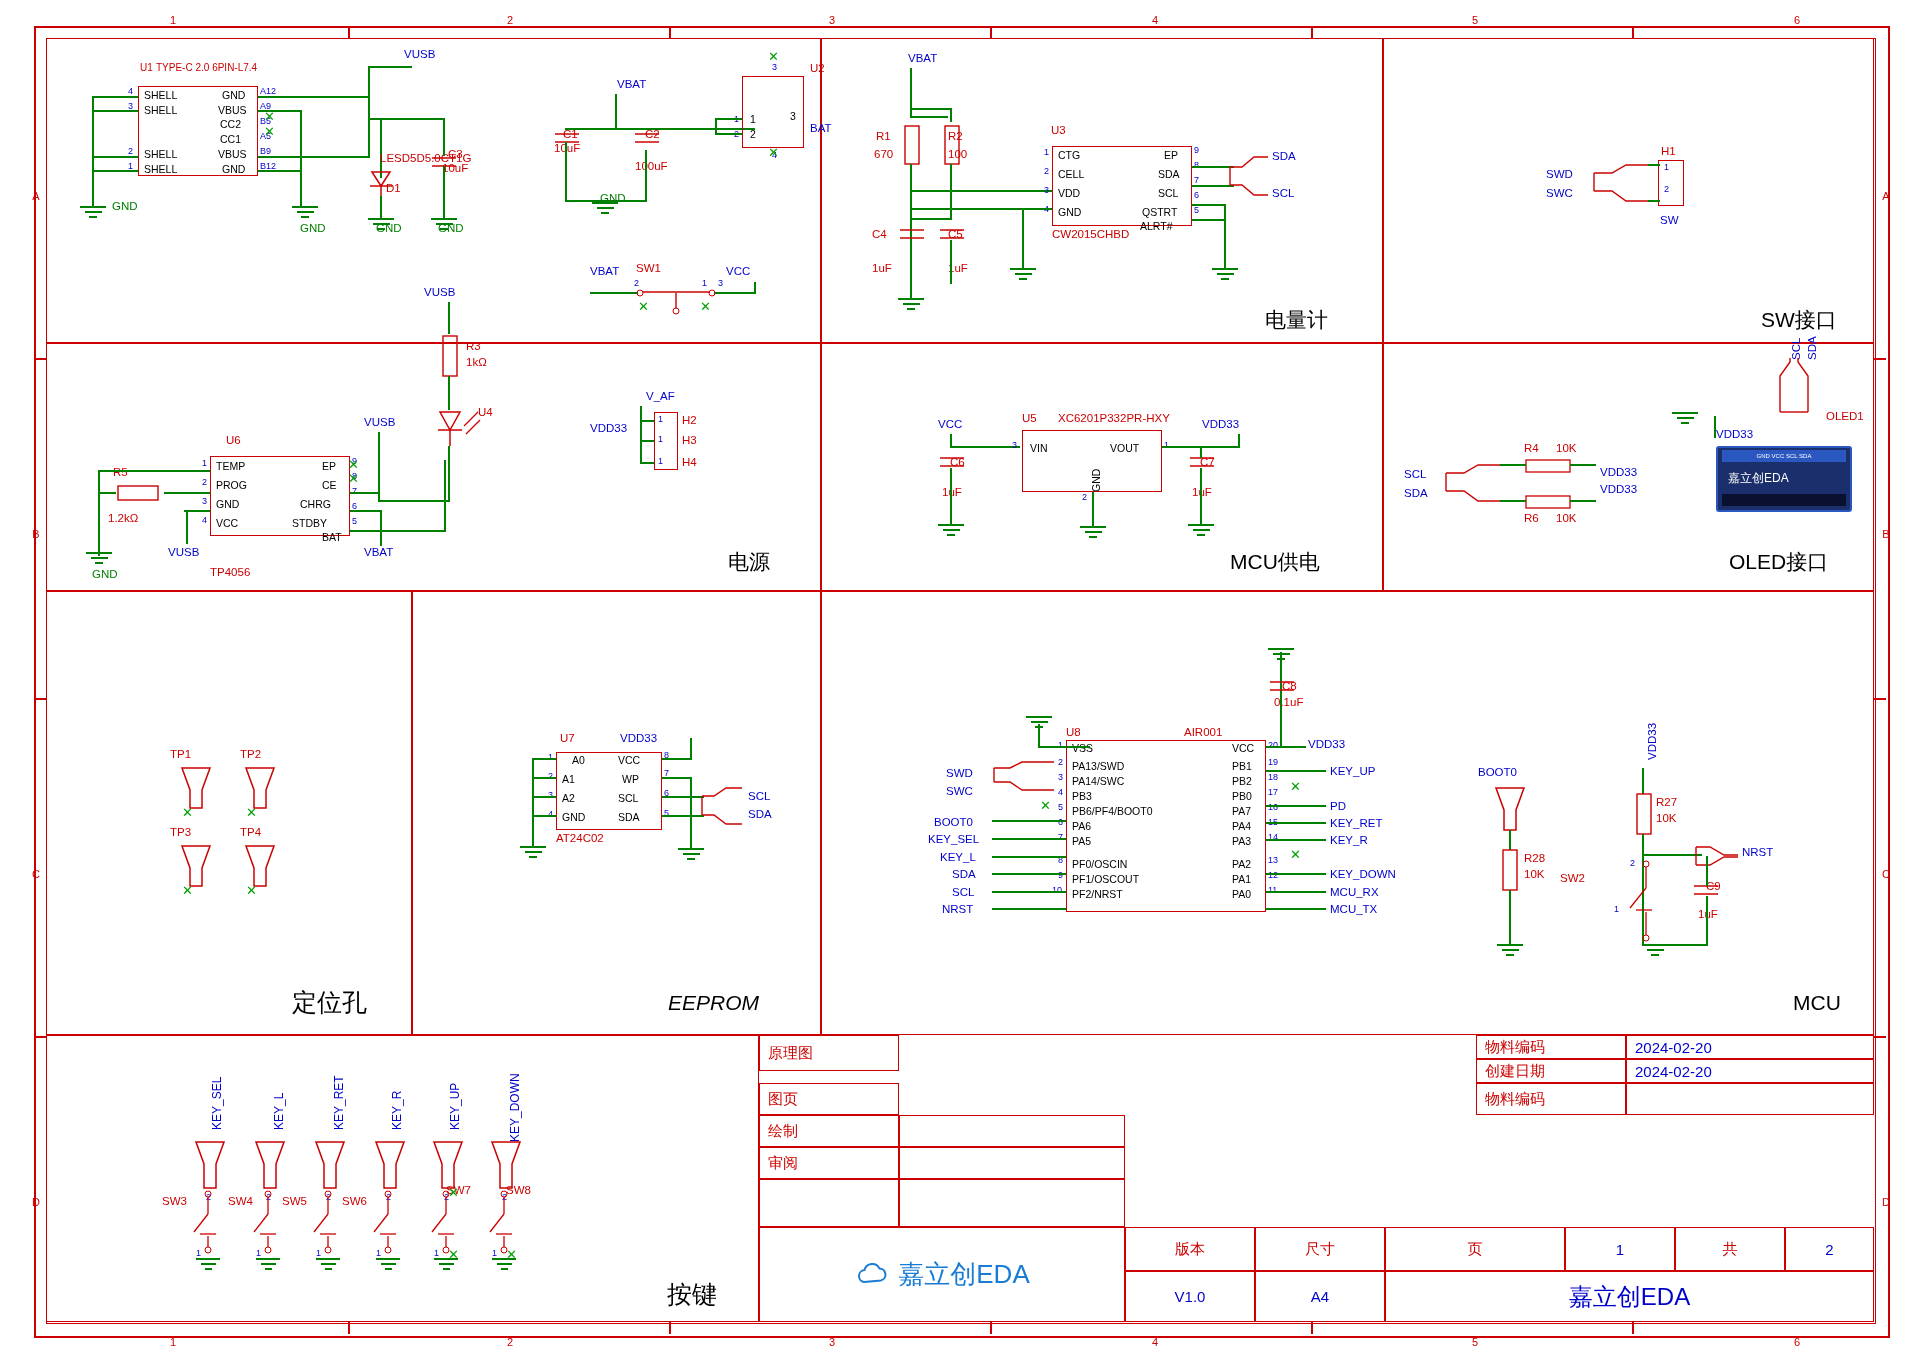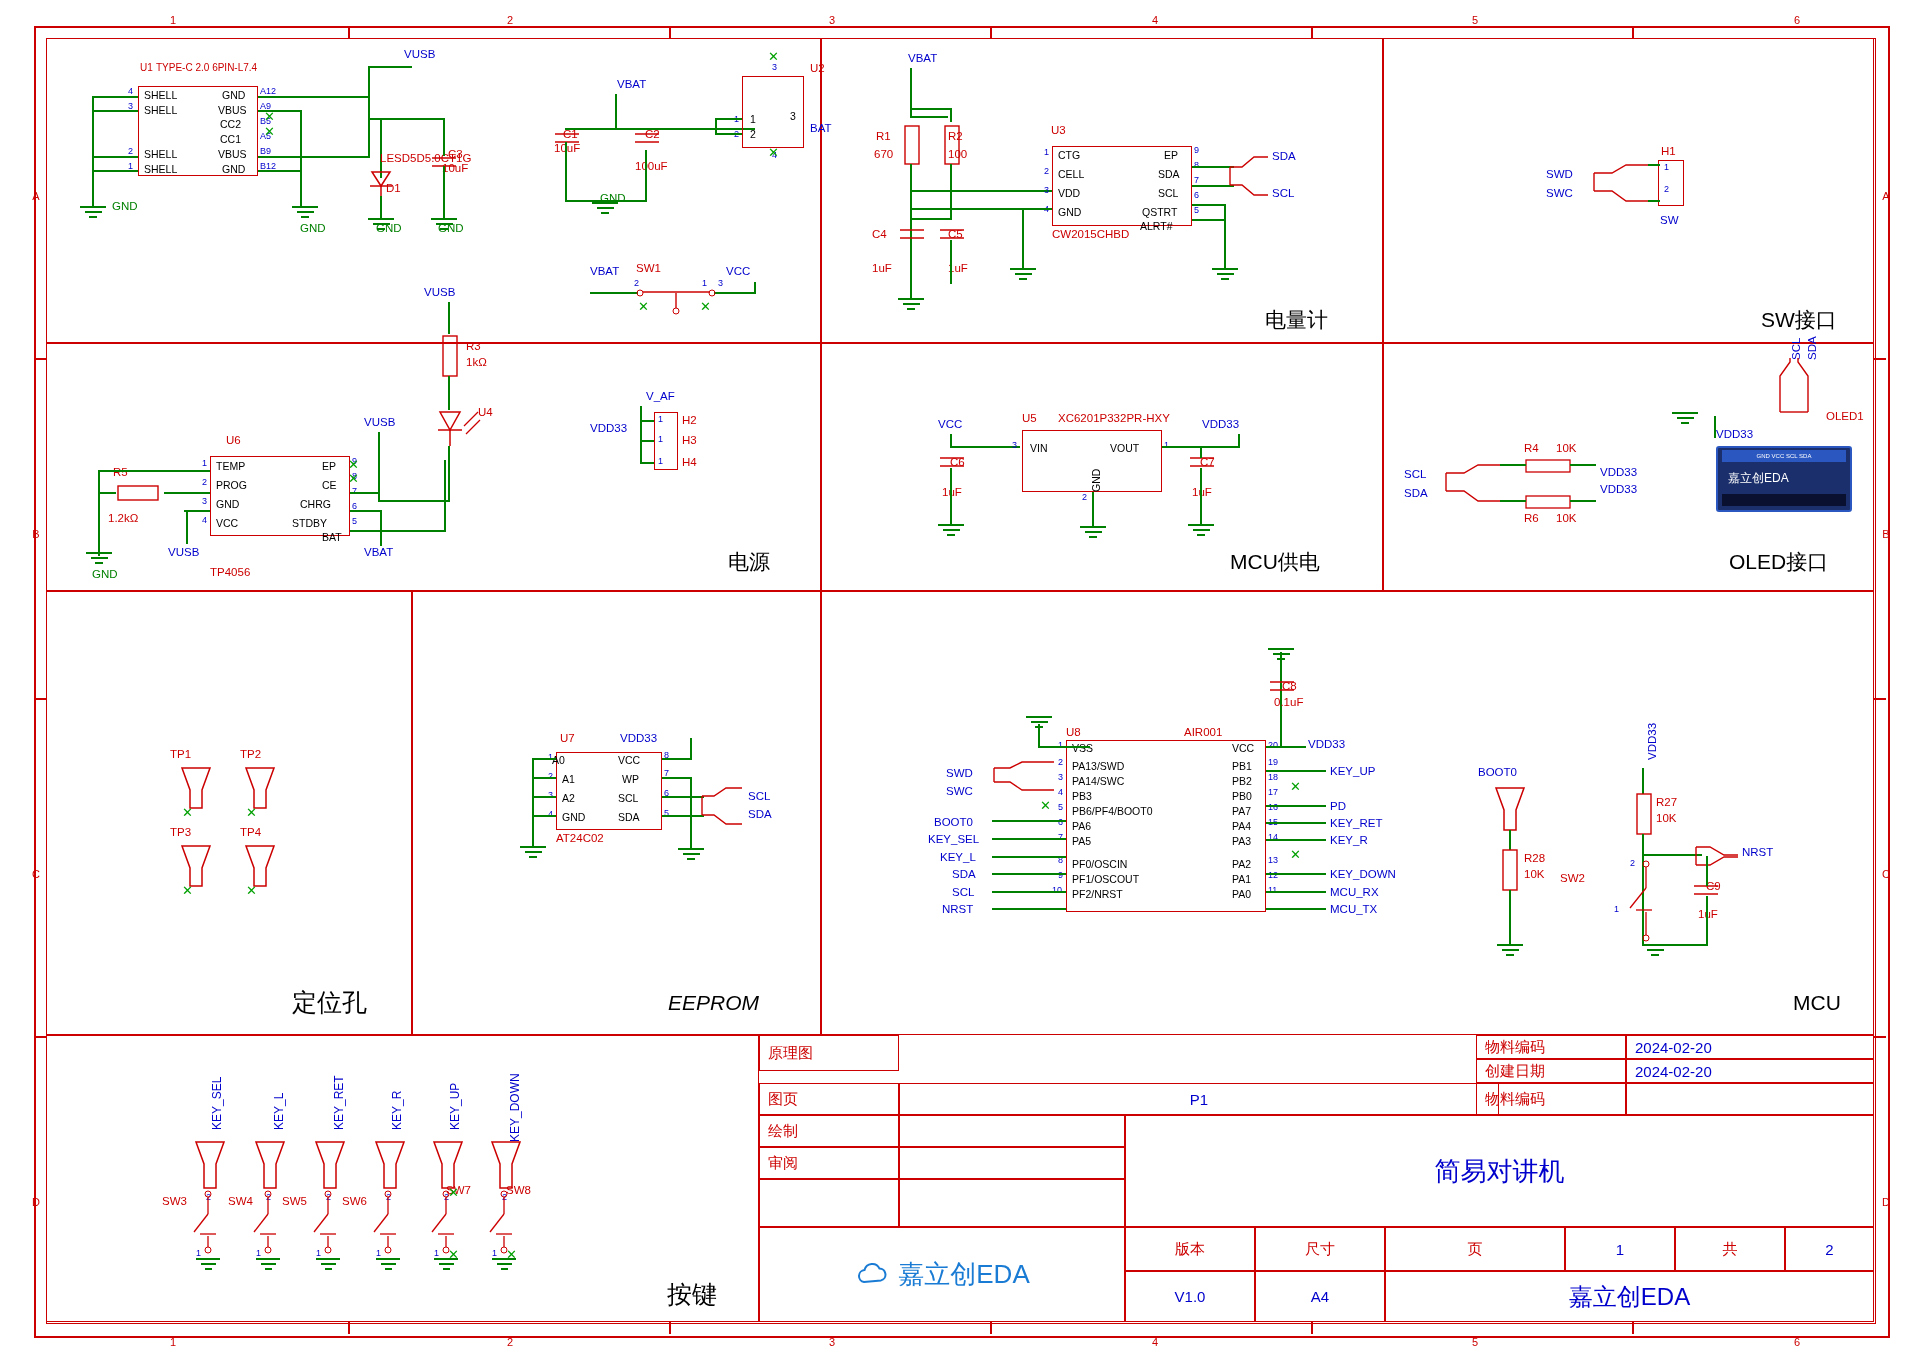--- a/index.html
+++ b/index.html
@@ -544,21 +544,21 @@
   <svg style="position:absolute;left:240px;top:844px;" width="40" height="46">
     <path d="M6,2 L34,2 L26,24 L26,42 L14,42 L14,24 Z" fill="none" stroke="#cc0000" stroke-width="1.5"></path>
   </svg>
   <div class="ref" style="left:240px;top:826px;">TP4</div>
   <div class="xmark" style="left:246px;top:884px;">✕</div>
 
   <div class="ref" style="left:560px;top:732px;">U7</div>
   <div class="net" style="left:620px;top:732px;">VDD33</div>
   <div class="ic" style="left:556px;top:752px;width:106px;height:78px;"></div>
   <div class="ref" style="left:556px;top:832px;">AT24C02</div>
-  <div class="pin" style="left:552px;top:754px;">A0</div>
+  <div class="pin" style="left:572px;top:754px;">A0</div>
   <div class="pin" style="left:562px;top:773px;">A1</div>
   <div class="pin" style="left:562px;top:792px;">A2</div>
   <div class="pin" style="left:562px;top:811px;">GND</div>
   <div class="pin" style="left:618px;top:754px;">VCC</div>
   <div class="pin" style="left:622px;top:773px;">WP</div>
   <div class="pin" style="left:618px;top:792px;">SCL</div>
   <div class="pin" style="left:618px;top:811px;">SDA</div>
   <div class="pnum" style="left:548px;top:752px;">1</div>
   <div class="pnum" style="left:548px;top:771px;">2</div>
   <div class="pnum" style="left:548px;top:790px;">3</div>
@@ -891,29 +891,27 @@
   <div class="xmark" style="left:448px;top:1248px;">✕</div>
   <div class="xmark" style="left:506px;top:1248px;">✕</div>
 
   <div class="tb l" style="left:759px;top:1035px;width:140px;height:36px;">原理图</div>
   <div class="tb l" style="left:1476px;top:1035px;width:150px;height:24px;">物料编码</div>
   <div class="tb l" style="left:1626px;top:1035px;width:248px;height:24px;color:#0000cc;">2024-02-20</div>
   <div class="tb l" style="left:1476px;top:1059px;width:150px;height:24px;">创建日期</div>
   <div class="tb l" style="left:1626px;top:1059px;width:248px;height:24px;color:#0000cc;">2024-02-20</div>
 
   <div class="tb l" style="left:759px;top:1083px;width:140px;height:32px;">图页</div>
-  <div class="tb" style="left:899px;top:1083px;width:600px;height:32px;color:#0000cc;">P1</div>
   <div class="tb l" style="left:1476px;top:1083px;width:150px;height:32px;">物料编码</div>
   <div class="tb l" style="left:1626px;top:1083px;width:248px;height:32px;color:#0000cc;"></div>
 
   <div class="tb l" style="left:759px;top:1115px;width:140px;height:32px;">绘制</div>
   <div class="tb l" style="left:899px;top:1115px;width:226px;height:32px;"></div>
   <div class="tb l" style="left:759px;top:1147px;width:140px;height:32px;">审阅</div>
   <div class="tb l" style="left:899px;top:1147px;width:226px;height:32px;"></div>
-  <div class="tb" style="left:1125px;top:1115px;width:749px;height:112px;font-size:26px;color:#0000cc;">简易对讲机</div>
   <div class="tb l" style="left:759px;top:1179px;width:140px;height:48px;"></div>
   <div class="tb l" style="left:899px;top:1179px;width:226px;height:48px;"></div>
 
   <div class="tb" style="left:1125px;top:1227px;width:130px;height:44px;">版本</div>
   <div class="tb" style="left:1255px;top:1227px;width:130px;height:44px;">尺寸</div>
   <div class="tb" style="left:1385px;top:1227px;width:180px;height:44px;">页</div>
   <div class="tb" style="left:1565px;top:1227px;width:110px;height:44px;color:#0000cc;">1</div>
   <div class="tb" style="left:1675px;top:1227px;width:110px;height:44px;">共</div>
   <div class="tb" style="left:1785px;top:1227px;width:89px;height:44px;color:#0000cc;">2</div>
 

